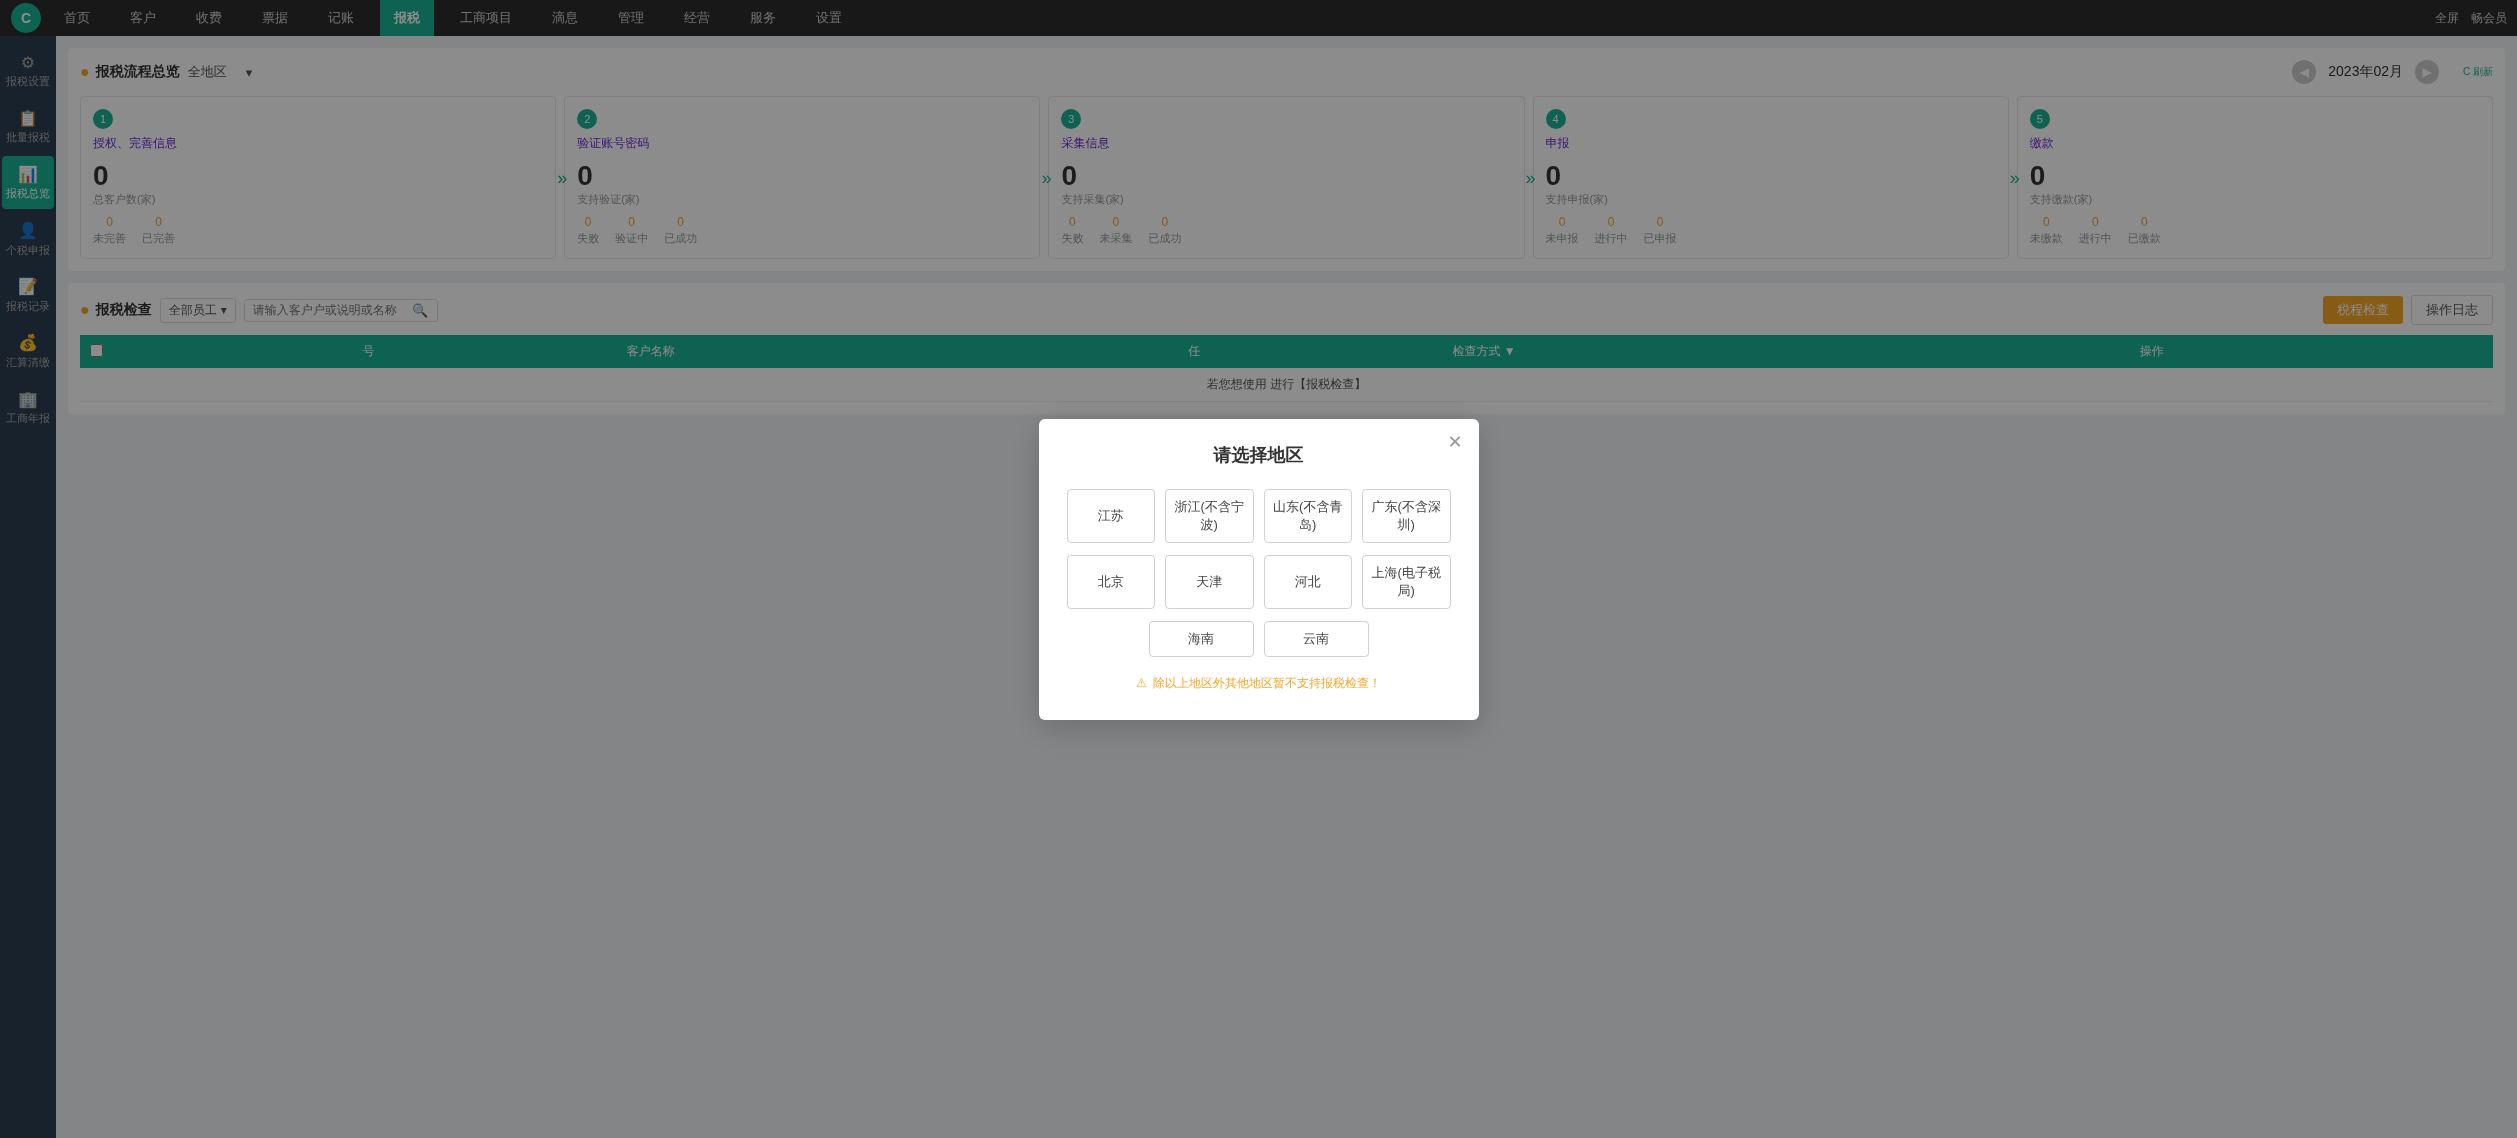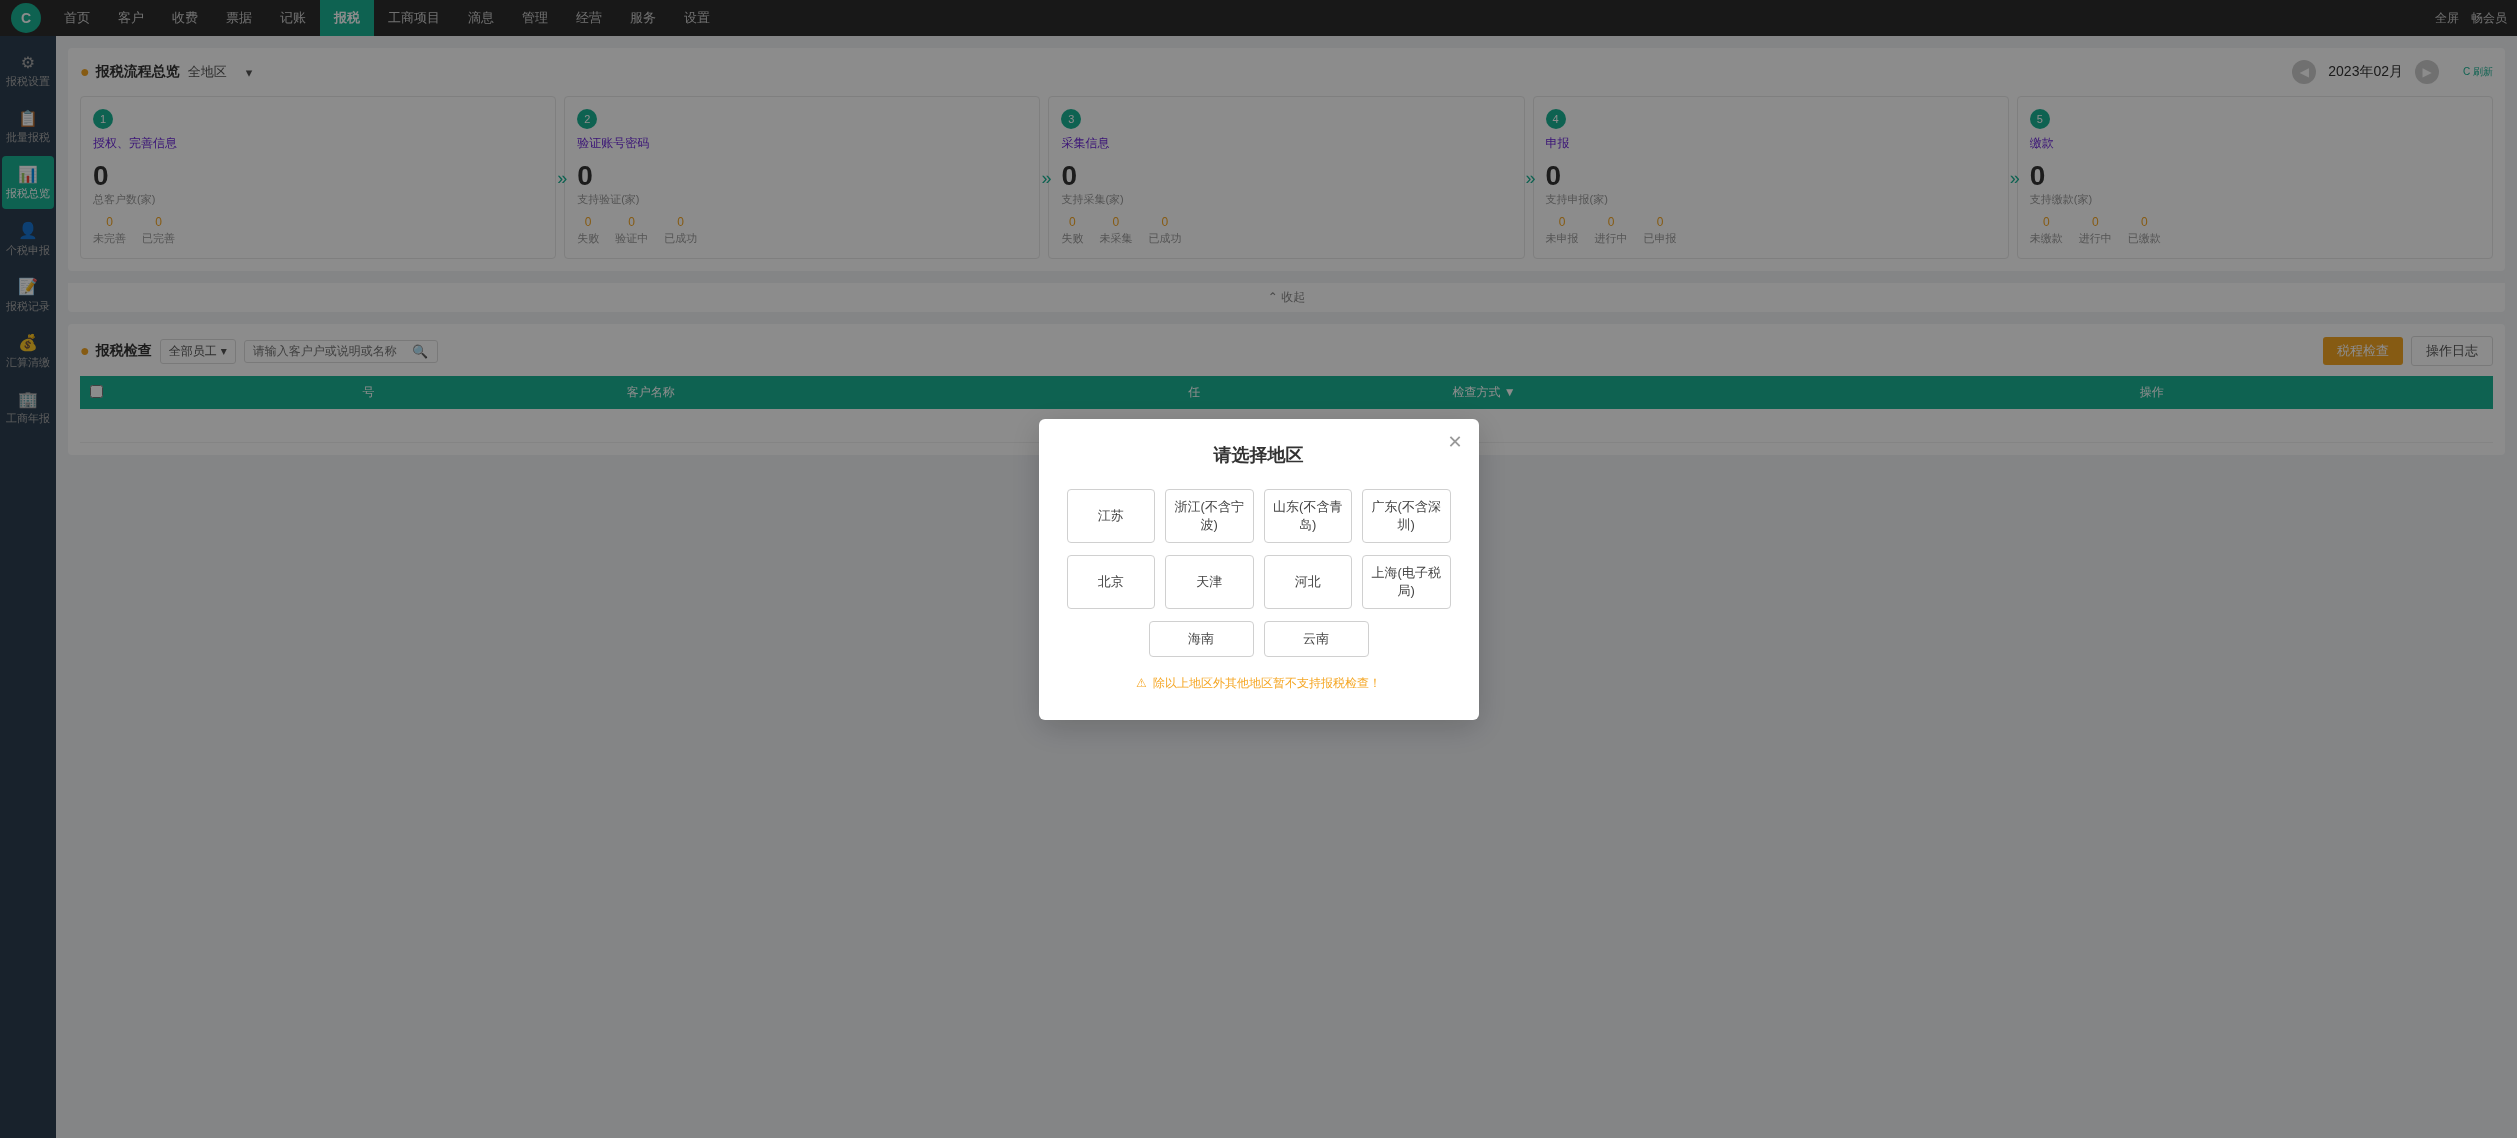--- a/index.html
+++ b/index.html
@@ -15,21 +15,21 @@
       position: relative;
       z-index: 10;
     }
     .top-nav-logo {
       width: 32px;
       height: 32px;
       margin-right: 8px;
     }
     .top-nav-items {
       display: flex;
-      gap: 0;
+      gap: 12px;
     }
     .top-nav-item {
       color: #ccc;
       padding: 0 14px;
       height: 36px;
       display: flex;
       align-items: center;
       cursor: pointer;
       font-size: 13px;
     }
@@ -556,21 +556,20 @@
             </div>
             <div class="step-stat-item">
               <span class="step-stat-val">0</span>
               <span class="step-stat-label">已缴款</span>
             </div>
           </div>
         </div>
       </div>
     </div>
 
-    <div class="collapse-bar">⌃ 收起</div>
 
     <div class="section-card">
       <div class="check-header">
         <div class="check-title">
           <span class="orange-dot">●</span>
           <span>报税检查</span>
         </div>
         <div class="select-box">
           <span>全部员工</span>
           <span>▾</span>

